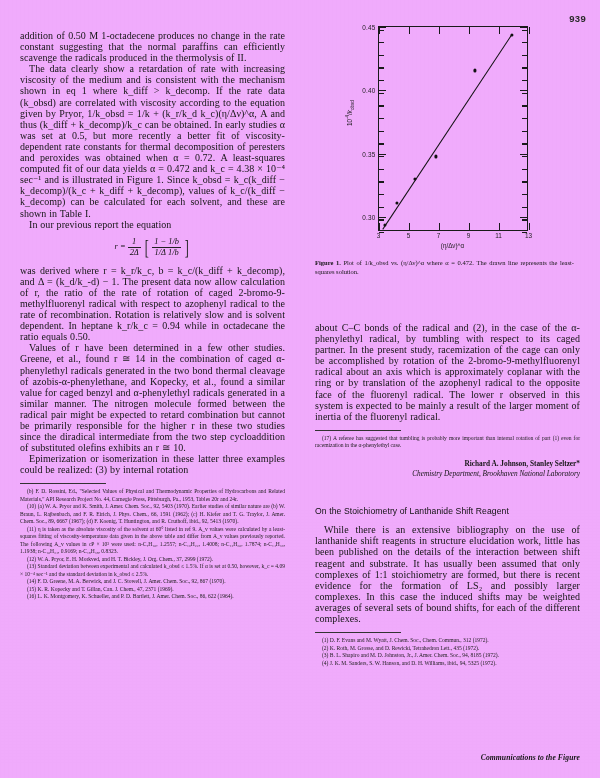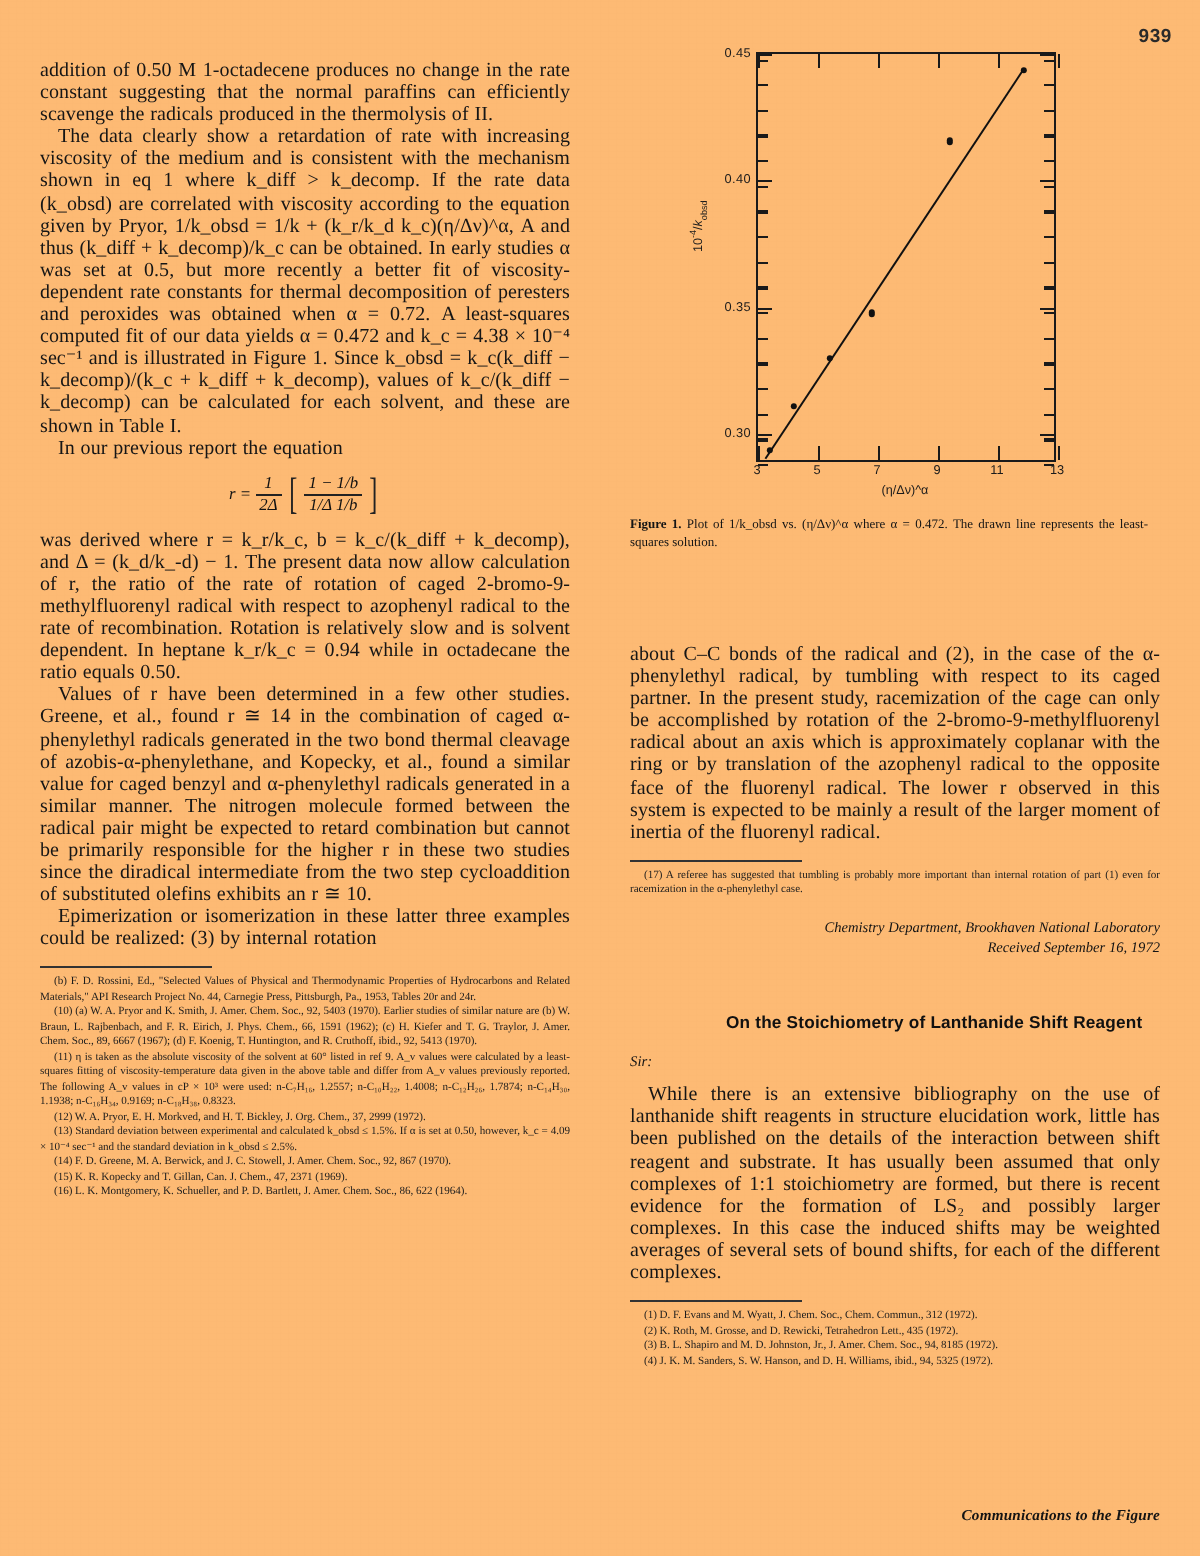--- a/index.html
+++ b/index.html
@@ -12,21 +12,21 @@
     height: 778px;
     position: relative;
     font-family: "Liberation Serif", "DejaVu Serif", serif;
     color: #1a1a1a;
     overflow: hidden;
   }
   .page {
     position: absolute;
     left: 0; top: 0;
     width: 600px; height: 778px;
-    background: #fdba74;
+    background: #f0abfc;
   }
   
   .grain {
     position: absolute;
     left: 0; top: 0; width: 600px; height: 778px;
     pointer-events: none;
     opacity: .5;
     background:
       repeating-linear-gradient(0deg, rgba(0,0,0,.012) 0px, rgba(0,0,0,0) 1px, rgba(0,0,0,0) 3px),
       repeating-linear-gradient(90deg, rgba(0,0,0,.01) 0px, rgba(0,0,0,0) 1px, rgba(0,0,0,0) 4px);
@@ -223,26 +223,25 @@
     font-size: 7.3px;
     line-height: 10.4px;
     color: #141414;
   }
   .sig .names { font-weight: bold; font-style: normal; }
   .sig .aff { font-style: italic; }
 
   .arthead {
     margin-top: 26px;
     font-family: "Liberation Sans", sans-serif;
-    font-weight: bold;
+    font-weight: normal;
     font-size: 8.6px;
     line-height: 11.6px;
     color: #111;
     letter-spacing: .1px;
-    margin-left: 48px;
   }
   .sirline {
     margin-top: 9px;
     font-size: 7.4px;
     font-style: italic;
     color: #141414;
   }
 
   .footer {
     position: absolute;
@@ -393,29 +392,28 @@
 
   <div class="col col-right" style="top:322px;">
     <p class="body noindent">about C–C bonds of the radical and (2), in the case of the α-phenylethyl radical, by tumbling with respect to its caged partner. In the present study, racemization of the cage can only be accomplished by rotation of the 2-bromo-9-methylfluorenyl radical about an axis which is approximately coplanar with the ring or by translation of the azophenyl radical to the opposite face of the fluorenyl radical. The lower r observed in this system is expected to be mainly a result of the larger moment of inertia of the fluorenyl radical.</p>
 
     <div class="notes">
       <div class="rule"></div>
       <p class="note">(17) A referee has suggested that tumbling is probably more important than internal rotation of part (1) even for racemization in the α-phenylethyl case.</p>
     </div>
 
     <div class="sig">
+      <div class="names">Richard A. Johnson, Stanley Seltzer*</div>
       <div class="aff">Chemistry Department, Brookhaven National Laboratory</div>
-      <div class="aff">Received September 16, 1972</div>
     </div>
 
     <div class="arthead">
       <div>On the Stoichiometry of Lanthanide Shift Reagent</div>
     </div>
 
-    <div class="sirline">Sir:</div>
 
     <p class="body" style="margin-top:7px;">While there is an extensive bibliography on the use of lanthanide shift reagents in structure elucidation work, little has been published on the details of the interaction between shift reagent and substrate. It has usually been assumed that only complexes of 1:1 stoichiometry are formed, but there is recent evidence for the formation of LS₂ and possibly larger complexes. In this case the induced shifts may be weighted averages of several sets of bound shifts, for each of the different complexes.</p>
 
     <div class="notes">
       <div class="rule"></div>
       <p class="note">(1) D. F. Evans and M. Wyatt, J. Chem. Soc., Chem. Commun., 312 (1972).</p>
       <p class="note">(2) K. Roth, M. Grosse, and D. Rewicki, Tetrahedron Lett., 435 (1972).</p>
       <p class="note">(3) B. L. Shapiro and M. D. Johnston, Jr., J. Amer. Chem. Soc., 94, 8185 (1972).</p>
       <p class="note">(4) J. K. M. Sanders, S. W. Hanson, and D. H. Williams, ibid., 94, 5325 (1972).</p>
     </div>

